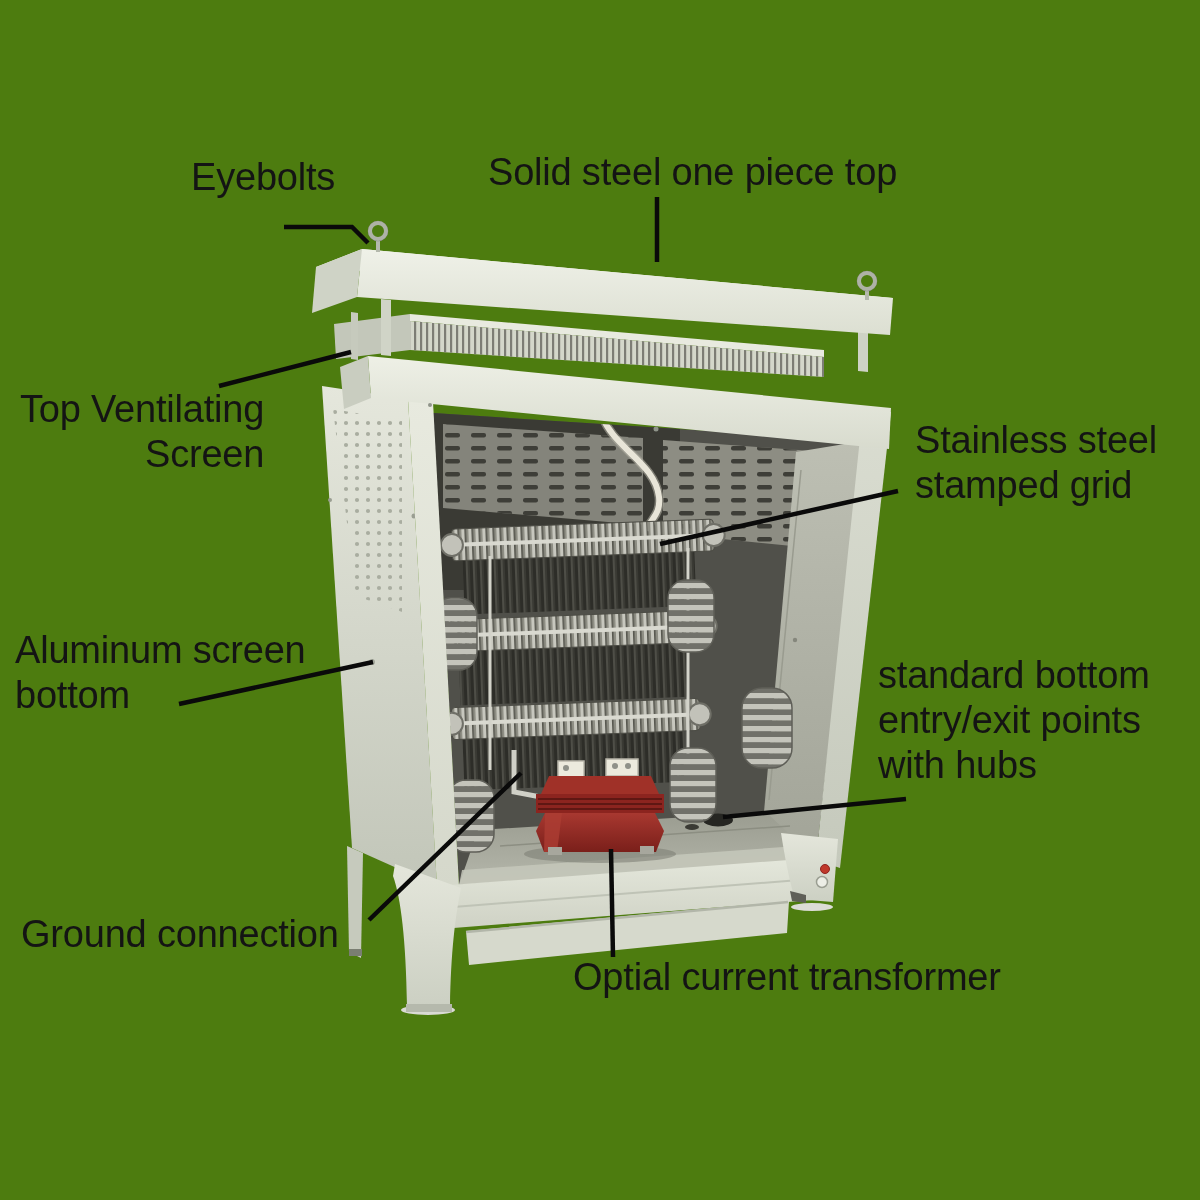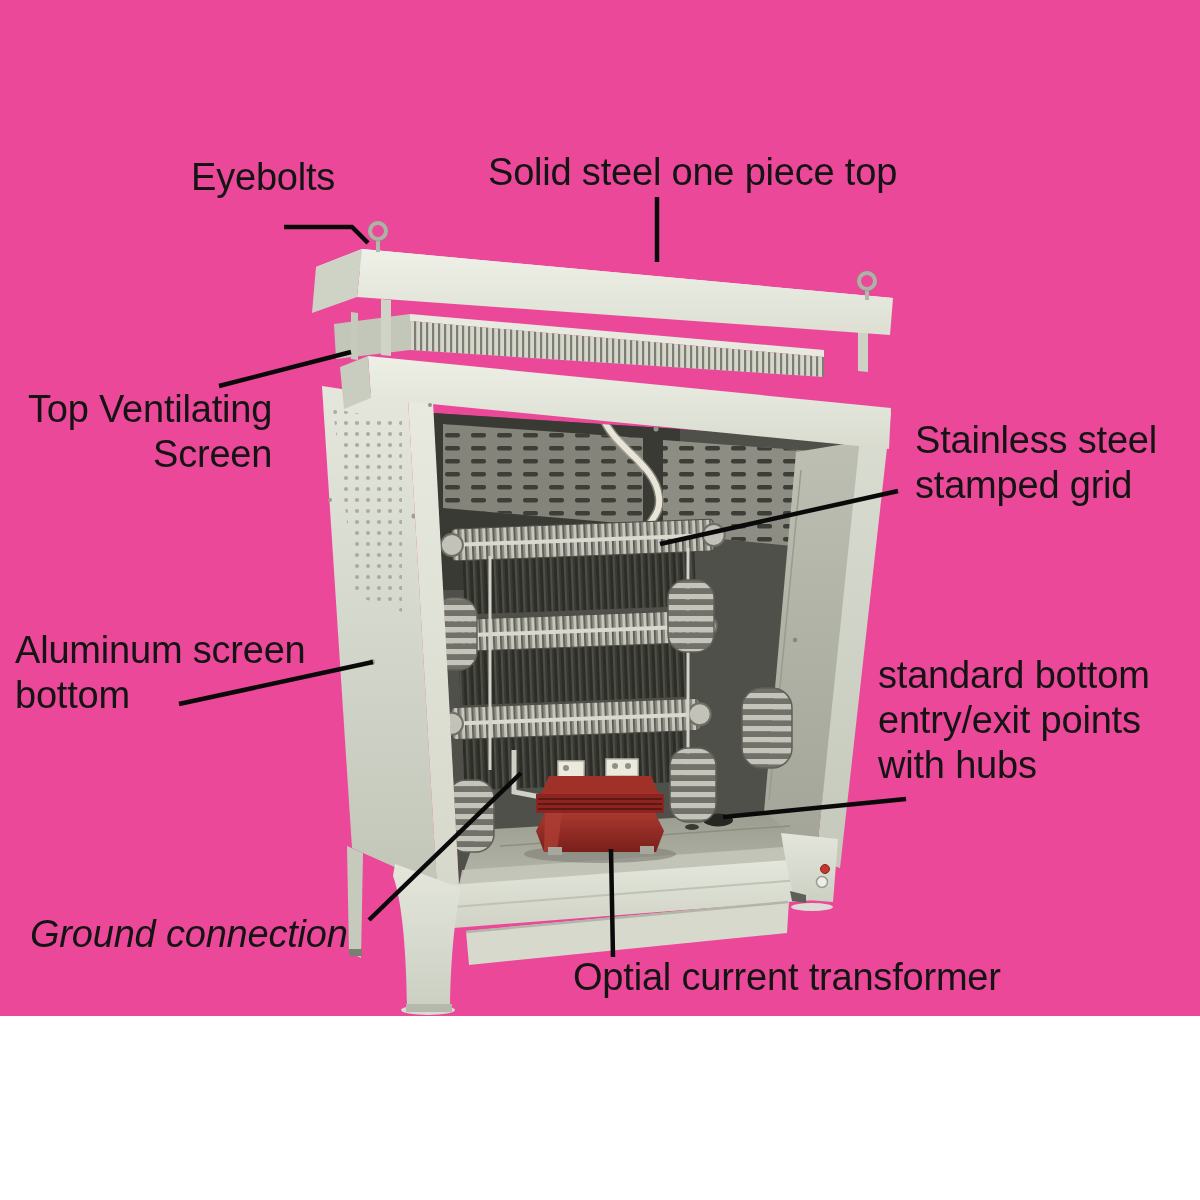--- a/index.html
+++ b/index.html
@@ -1,17 +1,17 @@
 <!DOCTYPE html>
 <html><head>
 <meta charset="utf-8">
 <style>
   html,body{margin:0;padding:0;background:#ffffff;}
   #stage{
-    position:relative;width:1200px;height:1016px;background:#ec4899;overflow:hidden;
+    position:relative;width:1200px;height:1200px;background:#4d7c0f;overflow:hidden;
     font-family:"Liberation Sans", sans-serif;
   }
   #cabinet-svg{position:absolute;left:0;top:0;width:1200px;height:1200px;}
   .label{
     position:absolute;color:#141414;font-size:38px;line-height:45px;
     letter-spacing:-0.2px;white-space:nowrap;
   }
   .label .ln{display:block;}
   .indent{padding-left:10px;text-align:right;}
 </style>
@@ -258,42 +258,42 @@
 </svg>
 
 <div class="label" style="left:191px;top:155px;">
   <span class="ln">Eyebolts</span>
 </div>
 
 <div class="label" style="left:488px;top:150px;">
   <span class="ln">Solid steel one piece top</span>
 </div>
 
-<div class="label" style="left:28px;top:387px;">
+<div class="label" style="left:20px;top:387px;">
   <span class="ln">Top Ventilating</span>
   <span class="ln indent">Screen</span>
 </div>
 
 <div class="label" style="left:915px;top:418px;">
   <span class="ln">Stainless steel</span>
   <span class="ln">stamped grid</span>
 </div>
 
 <div class="label" style="left:15px;top:628px;">
   <span class="ln">Aluminum screen</span>
   <span class="ln">bottom</span>
 </div>
 
 <div class="label" style="left:878px;top:653px;">
   <span class="ln">standard bottom</span>
   <span class="ln">entry/exit points</span>
   <span class="ln">with hubs</span>
 </div>
 
-<div class="label" style="left:30px;top:912px;font-style:italic;">
+<div class="label" style="left:21px;top:912px;">
   <span class="ln">Ground connection</span>
 </div>
 
 <div class="label" style="left:573px;top:955px;">
   <span class="ln">Optial current transformer</span>
 </div>
 
 </div>
 
 </body></html>

